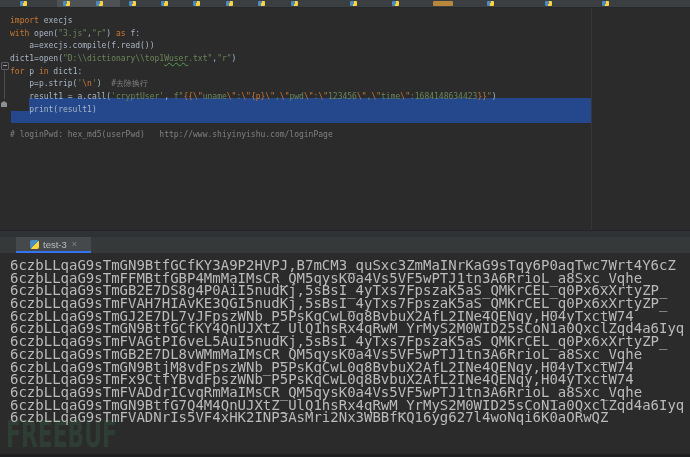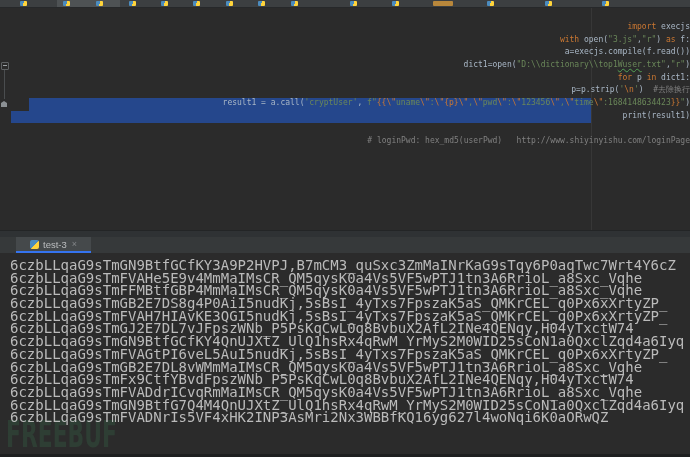--- a/index.html
+++ b/index.html
@@ -11,21 +11,21 @@
              border-bottom:1px solid #26282a;box-sizing:border-box;}
   .strip-active{position:absolute;top:0;height:7px;background:var(--stripActive,#4e5254);}
   .mini-py{position:absolute;top:1px;width:7px;height:5px;border-radius:1px;
            background:linear-gradient(110deg,#4b8bbe 50%,#ffd43b 50%);}
   .strip-orange{position:absolute;top:1px;height:5px;background:#b8873b;border-radius:1px;}
 
   
   .editor{position:absolute;left:0;top:8px;width:690px;height:222px;}
   .sel-rect{position:absolute;background:var(--selection,#25478c);}
   .margin-line{position:absolute;left:591px;top:0;height:222px;width:1px;background:var(--marginLine,#373737);}
-  .code{position:absolute;left:0;top:13px;width:690px;padding-left:10px;box-sizing:border-box;text-align:right;}
+  .code{position:absolute;left:0;top:7px;width:690px;padding-left:10px;box-sizing:border-box;}
   .code-line{height:12.7px;line-height:12.7px;font-size:8px;white-space:pre;position:relative;z-index:2;}
   .kw{color:var(--keyword,#cc7832);}
   .pl{color:var(--plain,#a9b7c6);}
   .str{color:var(--string,#6a8759);}
   .esc{color:var(--escape,#cc7832);}
   .link{color:var(--comment,#808080);font-family:"DejaVu Sans Mono","DejaVu Sans",sans-serif;}
   .wavy{color:var(--string,#6a8759);text-decoration:underline;text-decoration-style:wavy;
         text-decoration-color:#54a154;}
   .fold-box{position:absolute;left:1px;top:54px;width:6px;height:6px;border:1px solid #5f6264;
             border-radius:1px;z-index:3;}
@@ -107,28 +107,28 @@
     <div class="tool-tab">
       <span class="py-icon"></span>
       <span class="tab-label">test-3</span>
       <span class="tab-close">×</span>
     </div>
   </div>
 
   <div class="console" id="console-area">
     <div class="watermark">FREEBUF</div>
   <div class="console-line">6czbLLqaG9sTmGN9BtfGCfKY3A9P2HVPJ,B7mCM3_quSxc3ZmMaINrKaG9sTqy6P0aqTwc7Wrt4Y6cZ</div>
-      <div class="console-line">6czbLLqaG9sTmFVAHe5E9v4MmMaIMsCR_QM5qysK0a4Vs5VF5wPTJ1tn3A6RrioL_a8Sxc_Vqhe</div>
       <div class="console-line">6czbLLqaG9sTmFFMBtfGBP4MmMaIMsCR_QM5qysK0a4Vs5VF5wPTJ1tn3A6RrioL_a8Sxc_Vqhe</div>
       <div class="console-line">6czbLLqaG9sTmGB2E7DS8g4P0AiI5nudKj,5sBsI_4yTxs7FpszaK5aS_QMKrCEL_q0Px6xXrtyZP_</div>
       <div class="console-line">6czbLLqaG9sTmFVAH7HIAvKE3QGI5nudKj,5sBsI_4yTxs7FpszaK5aS_QMKrCEL_q0Px6xXrtyZP_</div>
       <div class="console-line">6czbLLqaG9sTmGJ2E7DL7vJFpszWNb_P5PsKqCwL0q8BvbuX2AfL2INe4QENqy,H04yTxctW74</div>
       <div class="console-line">6czbLLqaG9sTmGN9BtfGCfKY4QnUJXtZ_UlQ1hsRx4qRwM_YrMyS2M0WID25sCoN1a0QxclZqd4a6Iyq</div>
       <div class="console-line">6czbLLqaG9sTmFVAGtPI6veL5AuI5nudKj,5sBsI_4yTxs7FpszaK5aS_QMKrCEL_q0Px6xXrtyZP_</div>
       <div class="console-line">6czbLLqaG9sTmGB2E7DL8vWMmMaIMsCR_QM5qysK0a4Vs5VF5wPTJ1tn3A6RrioL_a8Sxc_Vqhe</div>
+      <div class="console-line">6czbLLqaG9sTmGN9BtjM8vdFpszWNb_P5PsKqCwL0q8BvbuX2AfL2INe4QENqy,H04yTxctW74</div>
       <div class="console-line">6czbLLqaG9sTmFx9CtfYBvdFpszWNb_P5PsKqCwL0q8BvbuX2AfL2INe4QENqy,H04yTxctW74</div>
       <div class="console-line">6czbLLqaG9sTmFVADdrICvqRmMaIMsCR_QM5qysK0a4Vs5VF5wPTJ1tn3A6RrioL_a8Sxc_Vqhe</div>
       <div class="console-line">6czbLLqaG9sTmGN9BtfG7Q4M4QnUJXtZ_UlQ1hsRx4qRwM_YrMyS2M0WID25sCoN1a0QxclZqd4a6Iyq</div>
       <div class="console-line">6czbLLqaG9sTmFVADNrIs5VF4xHK2INP3AsMri2Nx3WBBfKQ16yg627l4woNqi6K0aORwQZ</div>
     </div>
 
   <div class="bottom-edge"></div>
 </div>
 
 </body></html>

